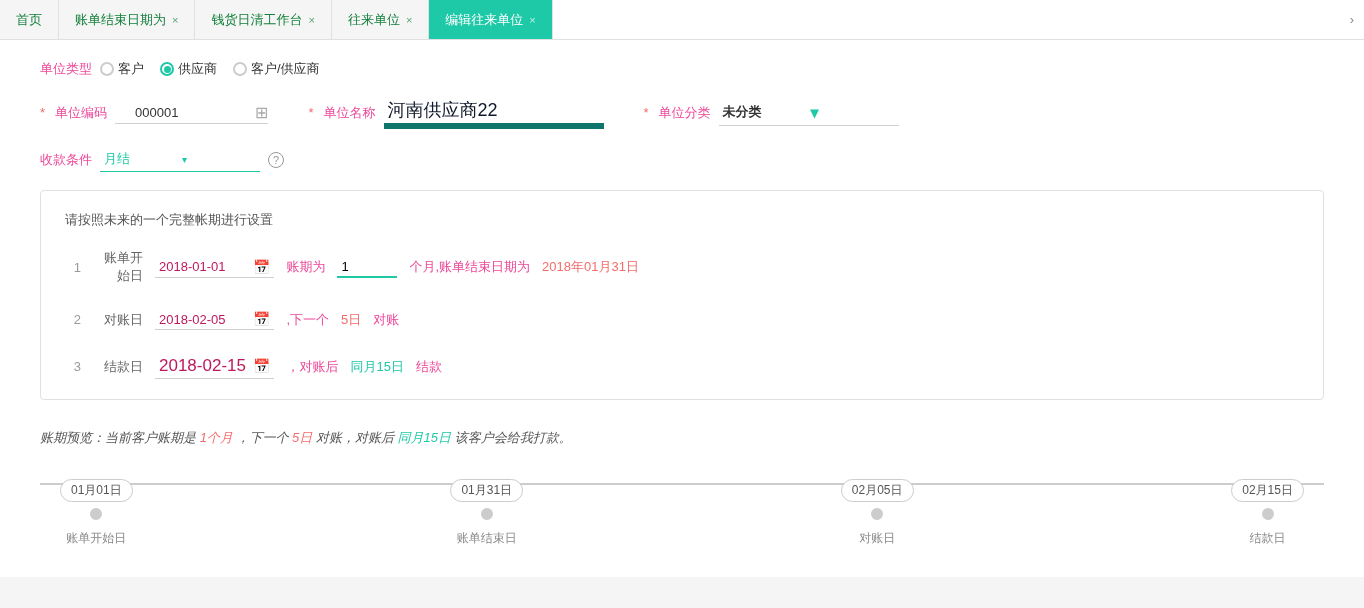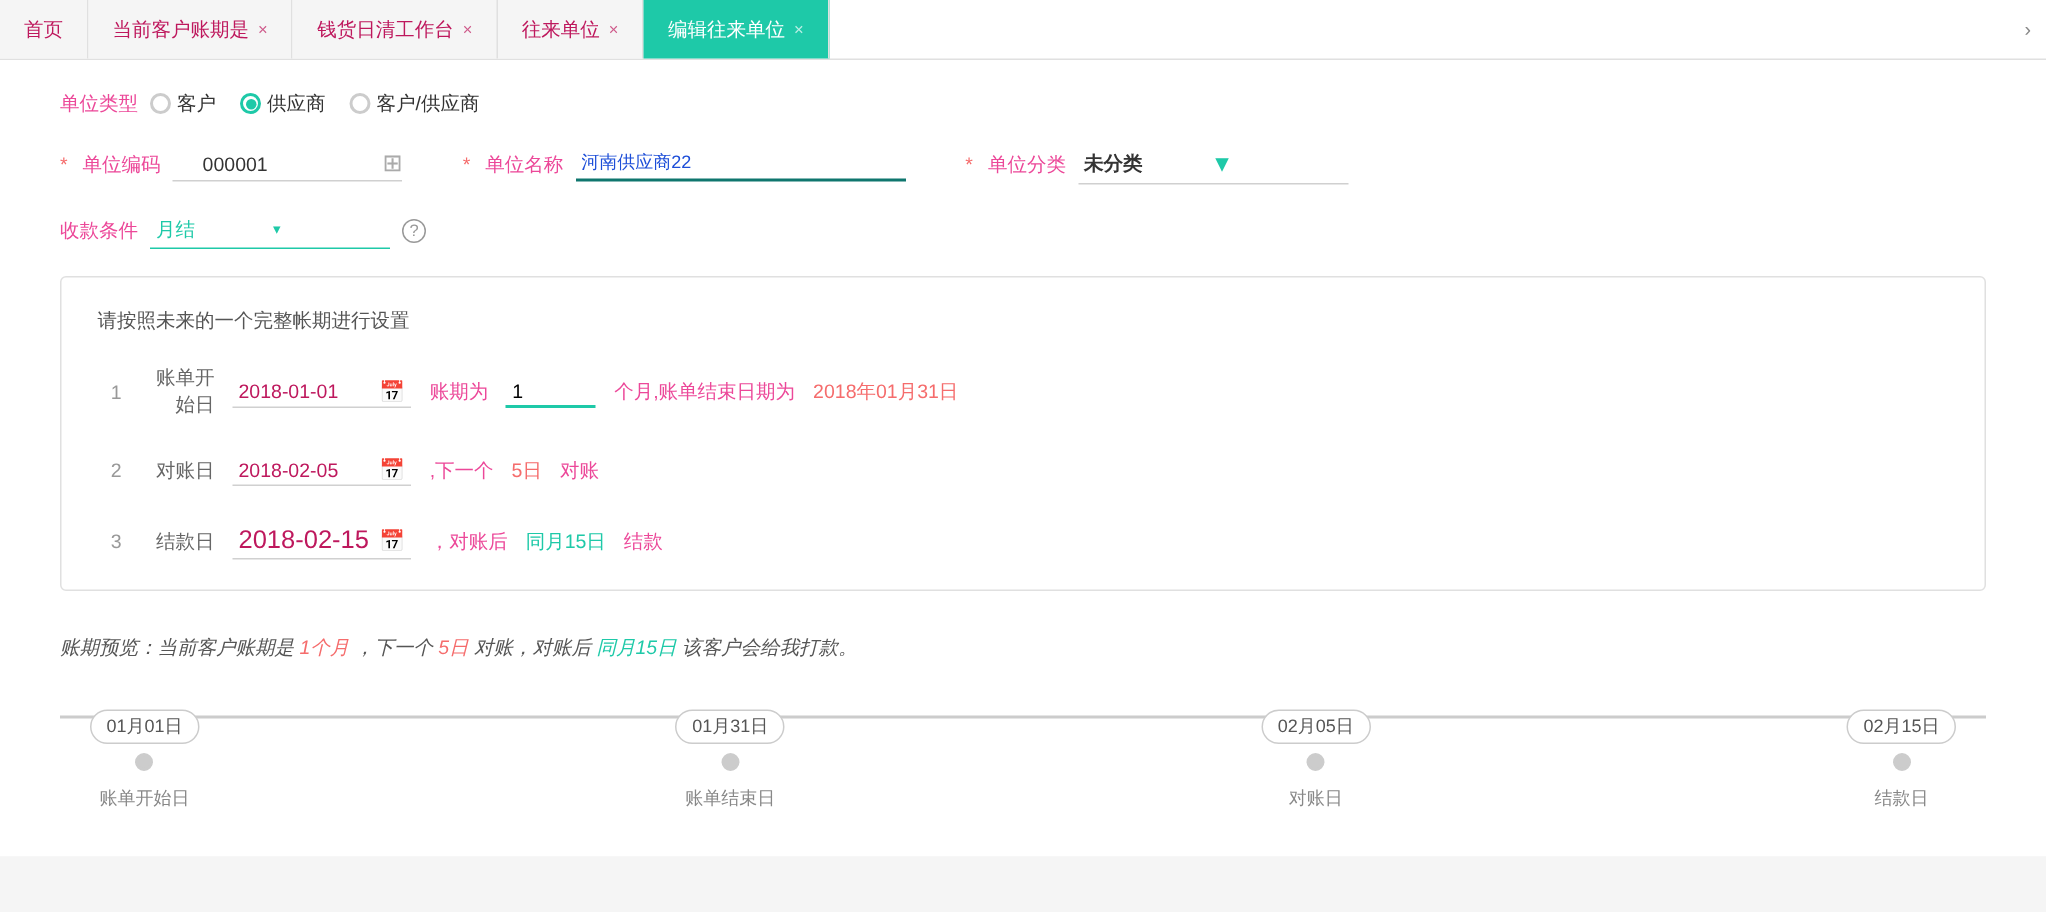--- a/index.html
+++ b/index.html
@@ -14,21 +14,21 @@
       height: 40px;
       padding-left: 0;
     }
     .tab {
       display: flex;
       align-items: center;
       padding: 0 16px;
       cursor: pointer;
       border-right: 1px solid #e0e0e0;
       font-size: 13px;
-      color: #be185d;
+      color: #15803d;
       white-space: nowrap;
       gap: 6px;
       background: #f5f5f5;
     }
     .tab.active {
       background: #1ec9a8;
       color: #fff;
     }
     .tab .close-btn {
       font-size: 11px;
@@ -93,25 +93,25 @@
     .radio-circle.checked::after {
       content: '';
       width: 7px;
       height: 7px;
       border-radius: 50%;
       background: #1ec9a8;
     }
 
     .form-input {
       border: none;
-      border-bottom: 2px solid #0f766e;
+      border-bottom: 6px solid #0f766e;
       outline: none;
       padding: 3px 4px;
-      font-size: 12px;
-      color: #1d4ed8;
+      font-size: 18px;
+      color: #0f172a;
       background: transparent;
       width: 200px;
     }
 
     .input-with-icon {
       display: flex;
       align-items: center;
       border-bottom: 1px solid #d0d0d0;
       gap: 4px;
     }
@@ -298,21 +298,21 @@
     }
   </style>
 </head>
 <body>
 
 <div class="tab-bar">
   <div class="tab">
     <span>首页</span>
   </div>
   <div class="tab">
-    <span>当前客户账期是</span>
+    <span>账单结束日期为</span>
     <span class="close-btn">×</span>
   </div>
   <div class="tab">
     <span>钱货日清工作台</span>
     <span class="close-btn">×</span>
   </div>
   <div class="tab">
     <span>往来单位</span>
     <span class="close-btn">×</span>
   </div>

